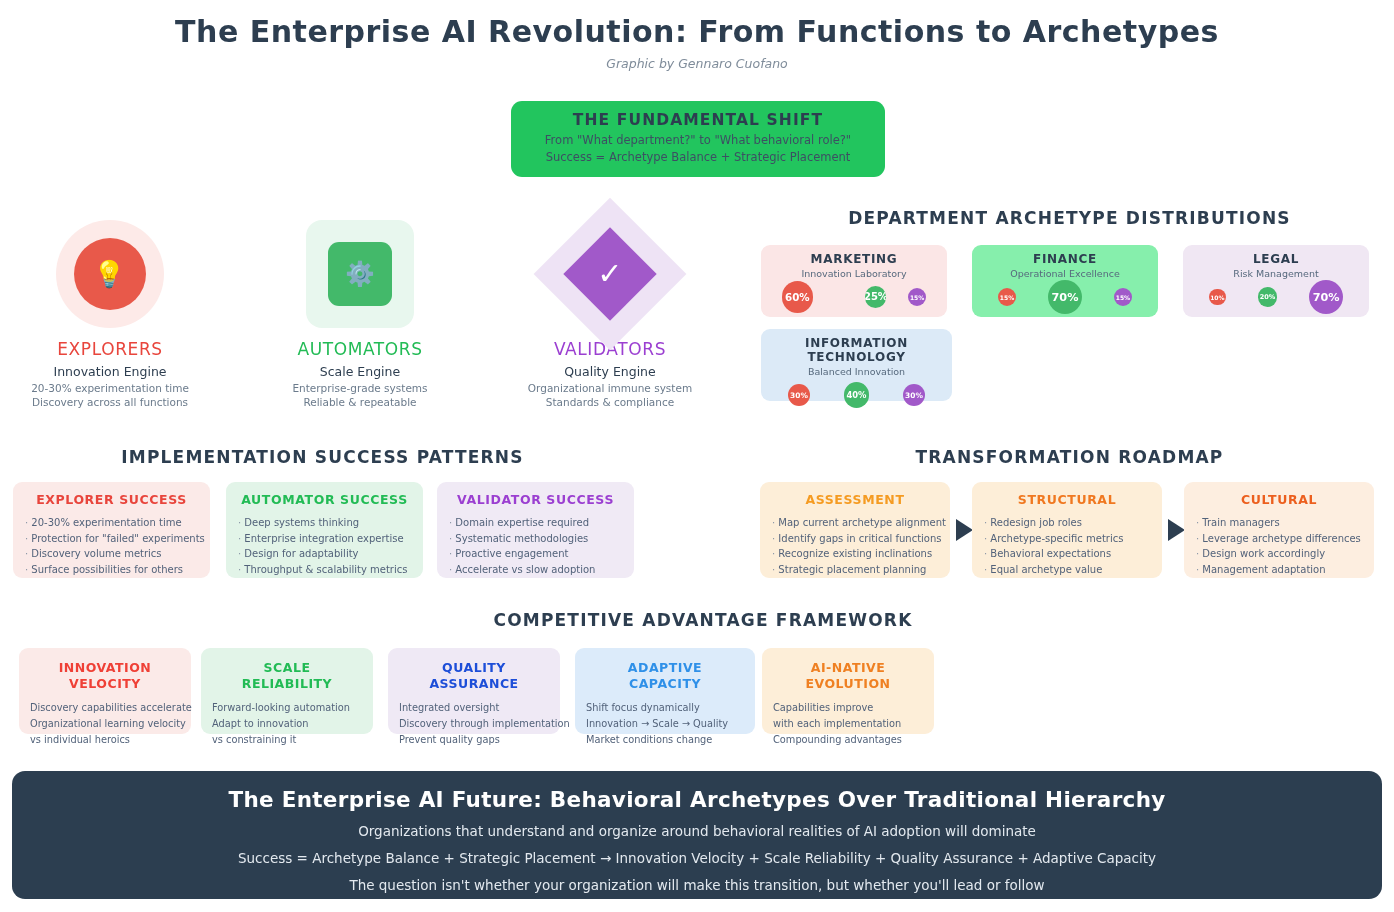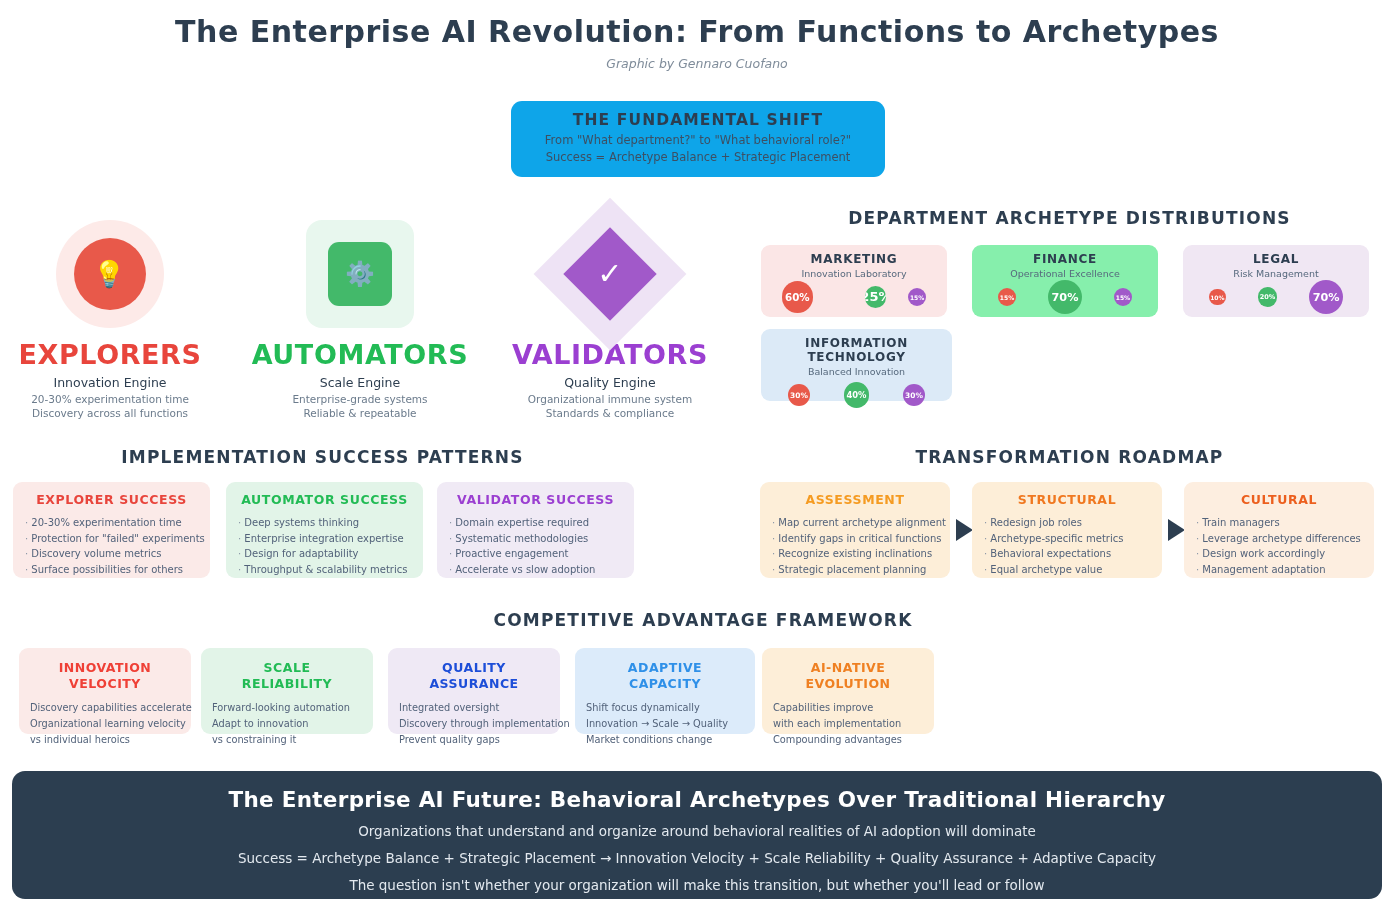--- a/index.html
+++ b/index.html
@@ -30,21 +30,21 @@
     font-style: italic;
     color: #7f8c9a;
     margin-top: 7px;
   }
 
   
   .shift-box {
     position: absolute;
     left: 511px; top: 101px;
     width: 374px; height: 76px;
-    background: #0ea5e9;
+    background: #22c55e;
     border-radius: 11px;
     text-align: center;
     padding-top: 10px;
   }
   .shift-title {
     font-size: 15.5px; font-weight: bold; color: #2d3e50;
     letter-spacing: 1.1px;
   }
   .shift-line {
     font-size: 11.5px; color: #3d4f63; margin-top: 4px; line-height: 1.38;
@@ -91,21 +91,21 @@
     width: 66px; height: 66px;
     background: #a159c9;
     display: flex; align-items: center; justify-content: center;
   }
   .check-glyph {
     transform: rotate(-45deg);
     color: #ffffff; font-size: 30px; line-height: 1; font-weight: bold;
   }
 
   .arch-name {
-    font-size: 27px; font-weight: bold; letter-spacing: 0.6px; margin-top: 6px;
+    font-size: 17px; font-weight: normal; letter-spacing: 0.6px; margin-top: 6px;
   }
   .arch-1 .arch-name { color: #e8453c; }
   .arch-2 .arch-name { color: #22bb55; }
   .arch-3 .arch-name { color: #9b3fd1; }
   .arch-sub { font-size: 12.5px; color: #2d3e50; margin-top: 5px; }
   .arch-detail { font-size: 10.5px; color: #6b7b8c; margin-top: 3px; line-height: 1.28; }
 
   
   .dept-section { position: absolute; left: 757px; top: 208px; width: 625px; }
   .section-heading {
@@ -235,21 +235,21 @@
 
 <div class="dept-section">
   <div class="section-heading">DEPARTMENT ARCHETYPE DISTRIBUTIONS</div>
 
   <div class="dept-row">
     <div class="dept-card d1">
       <div class="dept-name">MARKETING</div>
       <div class="dept-sub">Innovation Laboratory</div>
       <div class="bubbles">
         <div class="bubble bub-e" style="width: 31.1429px; height: 31.1429px; font-size: 10.2771px;">60%</div>
-        <div class="bubble bub-a" style="width: 21.1429px; height: 21.1429px; font-size: 13px; margin-left: 31px;">25%</div>
+        <div class="bubble bub-a" style="width: 21.1429px; height: 21.1429px; font-size: 10px; margin-left: 31px;">25%</div>
         <div class="bubble bub-v" style="width: 18.2857px; height: 18.2857px; font-size: 6.03429px;">15%</div>
       </div>
     </div>
 
     <div class="dept-card d2">
       <div class="dept-name">FINANCE</div>
       <div class="dept-sub">Operational Excellence</div>
       <div class="bubbles">
         <div class="bubble bub-e" style="width: 18.2857px; height: 18.2857px; font-size: 6.03429px;">15%</div>
         <div class="bubble bub-a" style="width: 34px; height: 34px; font-size: 11.22px;">70%</div>

